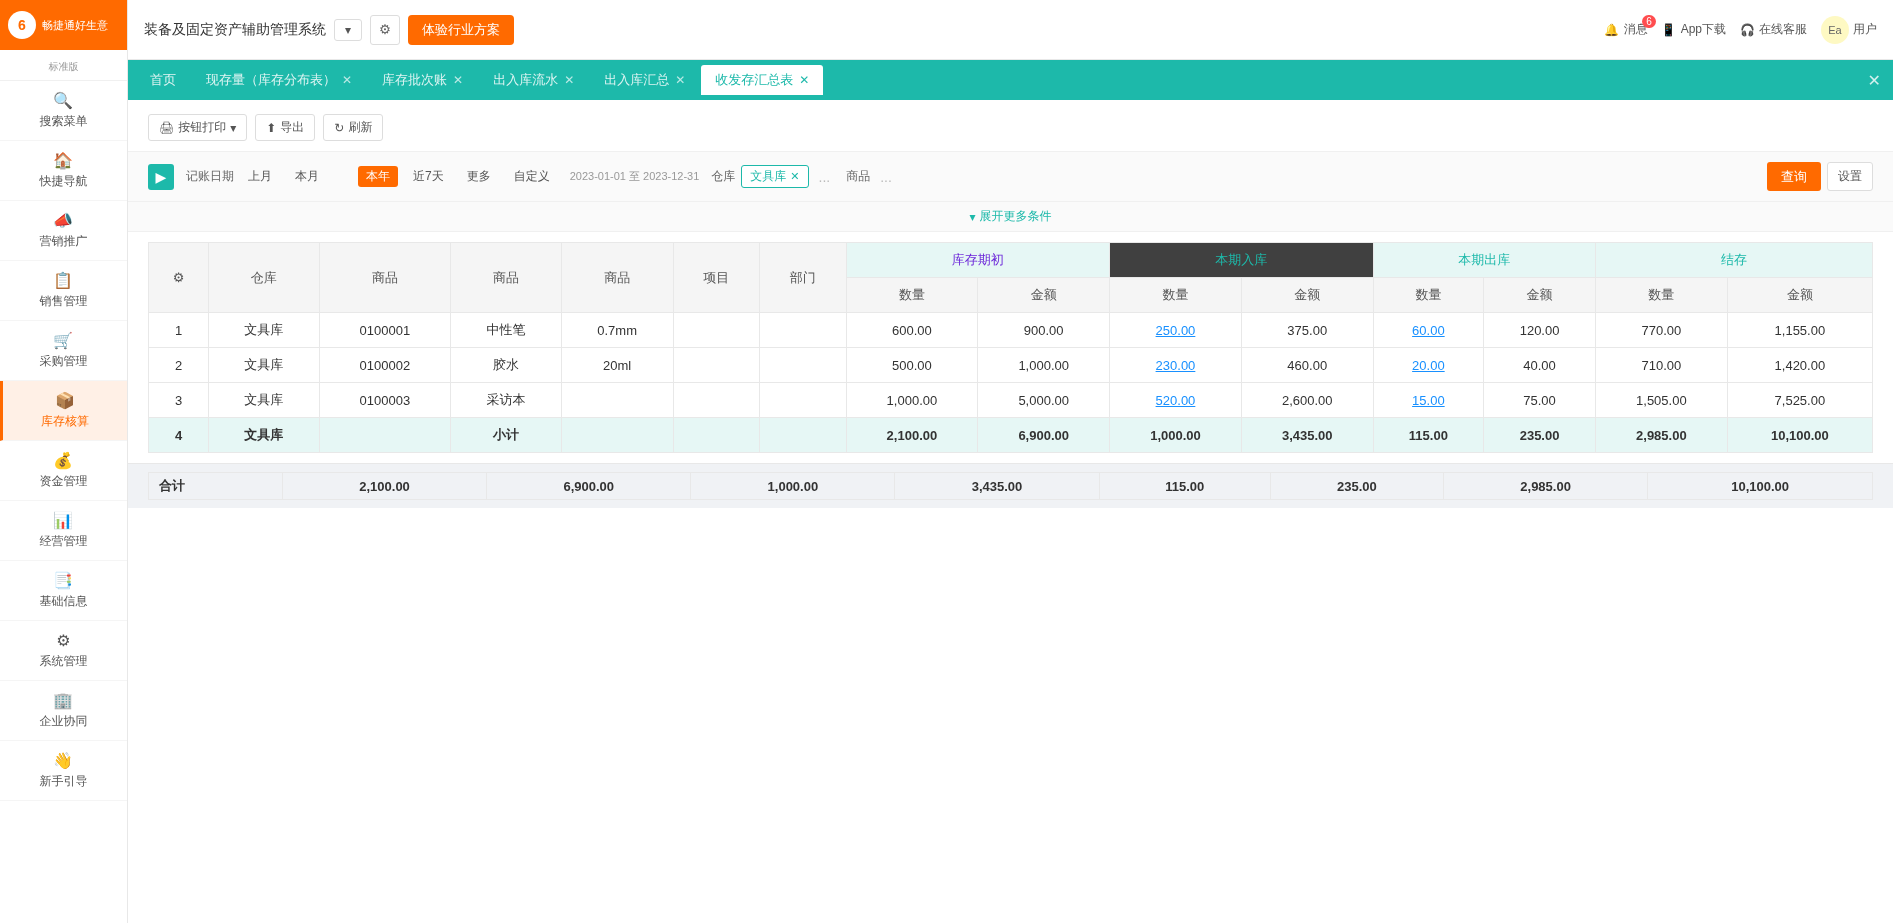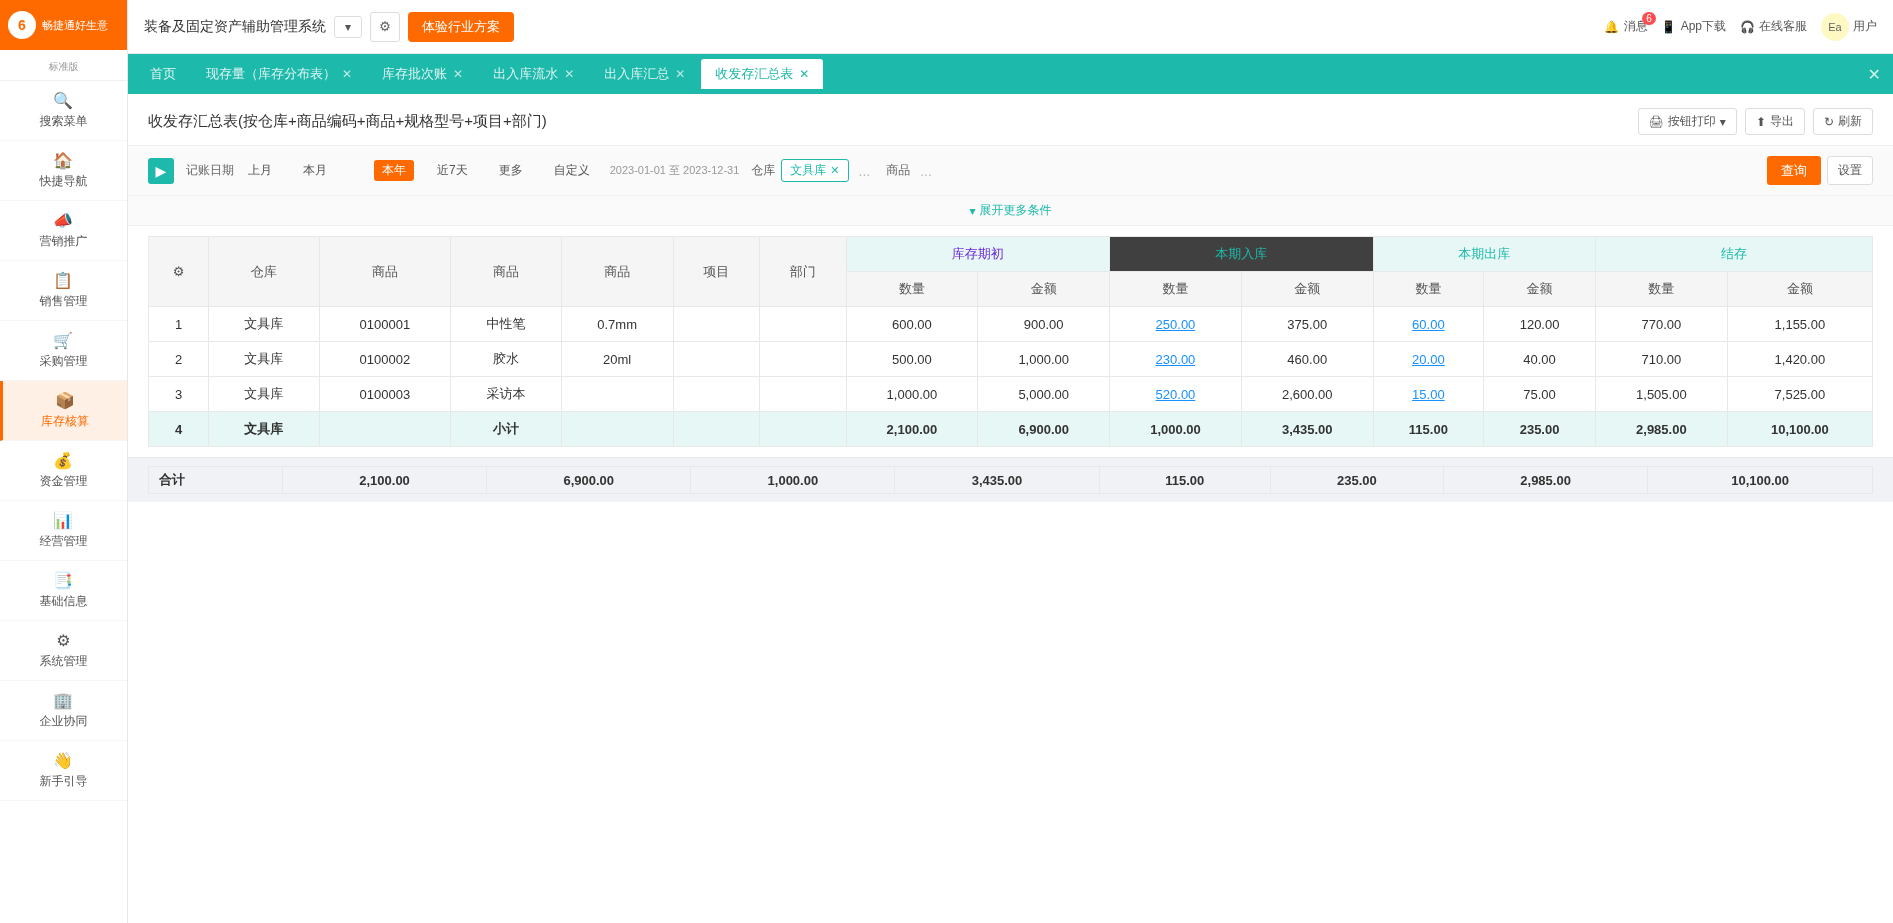--- a/index.html
+++ b/index.html
@@ -12,21 +12,21 @@
     .sidebar-header .app-name { font-size: 11px; line-height: 1.3; }
     .sidebar-label { font-size: 10px; color: #999; text-align: center; padding: 2px 0 6px; border-bottom: 1px solid #f0f0f0; margin-top: 8px; }
     .sidebar-item { display: flex; flex-direction: column; align-items: center; padding: 10px 6px; cursor: pointer; color: #555; font-size: 12px; gap: 3px; border-bottom: 1px solid #f5f5f5; }
     .sidebar-item.active { background: #fff0e6; color: #ff6a00; border-left: 3px solid #ff6a00; }
     .sidebar-item .si-icon { font-size: 16px; }
 
     
     .main { flex: 1; display: flex; flex-direction: column; overflow: hidden; }
 
     
-    .topbar { height: 54px; background: white; display: flex; padding: 0 16px; gap: 12px; border-bottom: 1px solid #e8e8e8; }
+    .topbar { height: 60px; background: white; display: flex; padding: 0 16px; gap: 12px; border-bottom: 1px solid #e8e8e8; }
     .topbar-left { display: flex; align-items: center; gap: 8px; flex: 1; }
     .system-name { color: #333; font-size: 14px; font-weight: 500; }
     .dropdown-btn { padding: 3px 10px; border: 1px solid #ddd; border-radius: 3px; background: white; cursor: pointer; font-size: 12px; color: #555; display: flex; align-items: center; gap: 4px; }
     .settings-btn { width: 30px; height: 30px; border: 1px solid #ddd; border-radius: 3px; background: white; cursor: pointer; display: flex; align-items: center; justify-content: center; color: #666; }
     .try-btn { background: #ff6a00; color: white; border: none; padding: 6px 14px; border-radius: 4px; cursor: pointer; font-size: 13px; }
     .topbar-right { display: flex; align-items: center; gap: 14px; color: #555; font-size: 12px; }
     .topbar-right .icon-item { display: flex; align-items: center; gap: 4px; cursor: pointer; position: relative; }
     .badge { background: #ff4d4f; color: white; border-radius: 8px; font-size: 10px; padding: 1px 4px; position: absolute; top: -6px; right: -8px; }
     .user-avatar { width: 28px; height: 28px; background: #fef9c3; border-radius: 50%; display: flex; align-items: center; justify-content: center; font-size: 11px; color: #666; }
 
@@ -45,21 +45,21 @@
     .page-header { padding: 14px 20px 10px; border-bottom: 1px solid #f0f0f0; display: flex; align-items: center; justify-content: space-between; }
     .page-title { font-size: 15px; font-weight: 500; color: #333; }
     .header-actions { display: flex; align-items: center; gap: 8px; }
     .header-btn { padding: 4px 10px; border: 1px solid #ddd; border-radius: 3px; background: white; cursor: pointer; font-size: 12px; color: #555; display: flex; align-items: center; gap: 4px; }
 
     
     .filter-bar { padding: 10px 20px; background: #fafafa; border-bottom: 1px solid #f0f0f0; display: flex; align-items: center; gap: 12px; flex-wrap: wrap; }
     .filter-toggle { width: 26px; height: 26px; background: #1db9aa; color: white; border-radius: 3px; display: flex; align-items: center; justify-content: center; cursor: pointer; font-size: 14px; }
     .filter-group { display: flex; align-items: center; gap: 6px; }
     .filter-label { color: #666; font-size: 12px; }
-    .filter-date-btns { display: flex; gap: 15px; align-items: center; }
+    .filter-date-btns { display: flex; gap: 7px; align-items: center; }
     .date-btn { padding: 2px 8px; border: none; background: transparent; cursor: pointer; font-size: 12px; color: #555; border-radius: 3px; }
     .date-btn.active { background: #ff6a00; color: white; margin-left: 24px; }
     .date-range { font-size: 11px; color: #999; margin-left: 6px; }
     .warehouse-tag { display: flex; align-items: center; gap: 4px; background: white; border: 1px solid #1db9aa; color: #1db9aa; padding: 2px 8px; border-radius: 3px; font-size: 12px; }
     .warehouse-tag .x { cursor: pointer; font-size: 11px; }
     .filter-dots { color: #bbb; cursor: pointer; font-size: 14px; padding: 0 4px; }
     .goods-label { color: #666; font-size: 12px; }
     .goods-dots { color: #bbb; cursor: pointer; }
     .query-btn { background: #ff6a00; color: white; border: none; padding: 5px 14px; border-radius: 3px; cursor: pointer; font-size: 13px; }
     .setting-btn2 { background: white; color: #555; border: 1px solid #ddd; padding: 5px 10px; border-radius: 3px; cursor: pointer; font-size: 12px; }
@@ -193,21 +193,20 @@
     <div class="tab active">
       <span>收发存汇总表</span>
       <span class="tab-close">✕</span>
     </div>
     <span class="tabbar-close">✕</span>
   </div>
 
   <div class="content">
 
     <div class="page-header">
-      <span class="page-title">收发存汇总表(按仓库+商品编码+商品+规格型号+项目+部门)</span>
       <div class="header-actions">
         <button class="header-btn">
           <span>🖨</span>
           <span>按钮打印</span>
           <span>▾</span>
         </button>
         <button class="header-btn">
           <span>⬆</span>
           <span>导出</span>
         </button>

